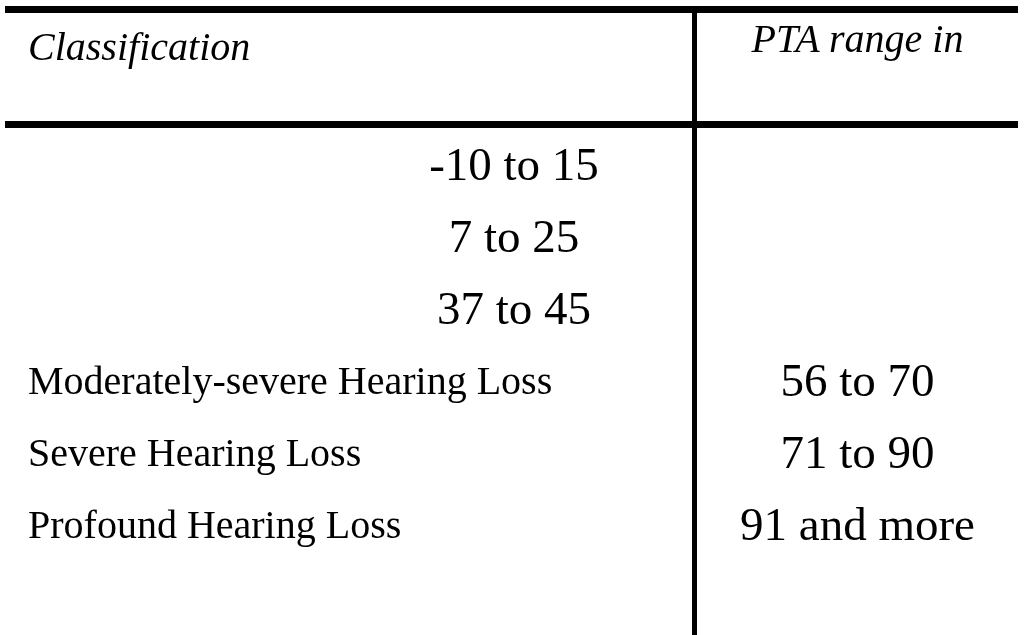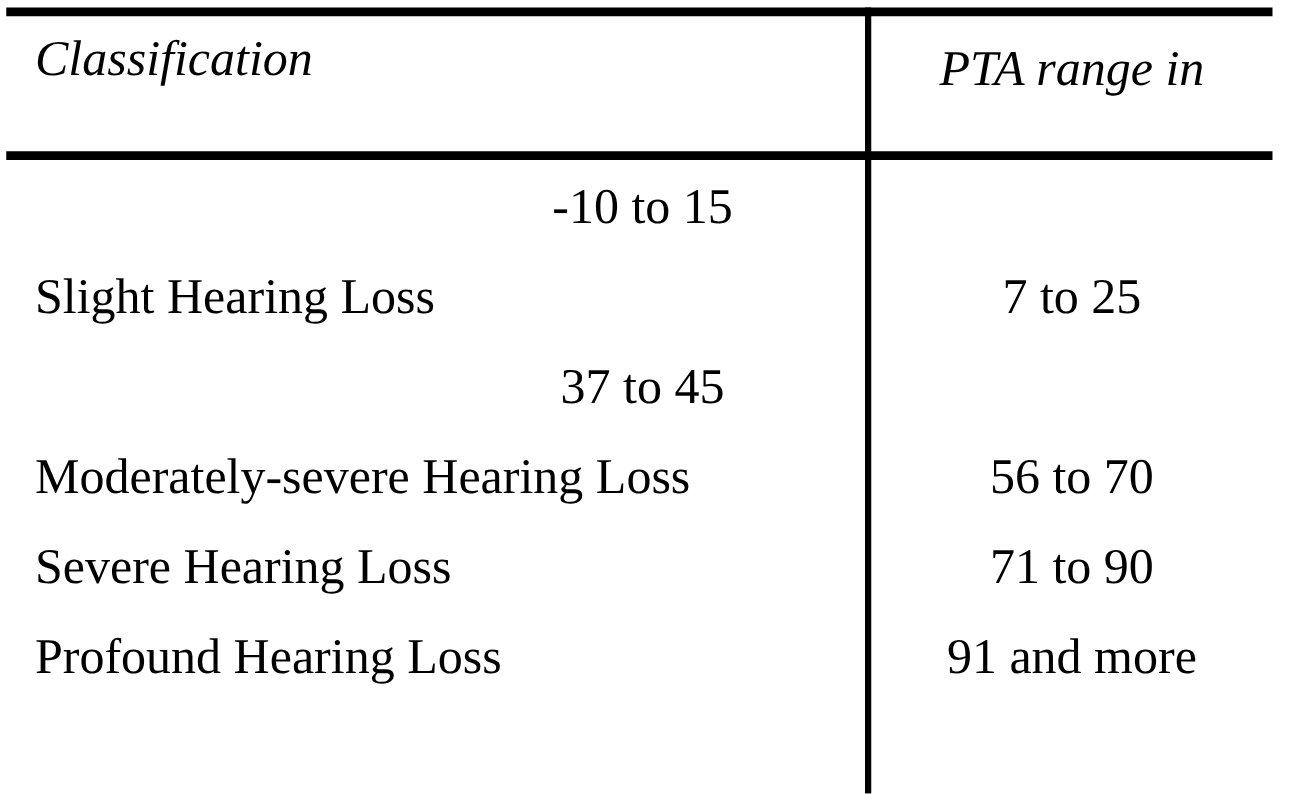--- a/index.html
+++ b/index.html
@@ -42,21 +42,21 @@
     box-sizing: border-box;
     padding: 9px 0 0 23px;
     font-style: italic;
     font-size: 40px;
     line-height: 50px;
   }
   .header-cell-right {
     flex: 1;
     margin-left: 5px;
     box-sizing: border-box;
-    padding-top: 17px;
+    padding-top: 1px;
     text-align: center;
     font-style: italic;
     font-size: 40px;
     line-height: 50px;
   }
   .header-cell-right span { display: block; }
   .tbody {
     position: absolute;
     left: 5px;
     top: 128px;
@@ -71,21 +71,21 @@
     width: 687px;
     box-sizing: border-box;
     padding-left: 23px;
     font-size: 40px;
     white-space: nowrap;
   }
   .cell-right {
     flex: 1;
     margin-left: 5px;
     text-align: center;
-    font-size: 40px;
+    font-size: 47px;
     white-space: nowrap;
   }
 </style>
 </head>
 <body>
 
 <div class="page">
 
   <div class="rule rule-top"></div>
   <div class="rule rule-header"></div>
@@ -96,21 +96,20 @@
     <div class="header-cell-right">
       <span>PTA range in</span>
     </div>
   </div>
 
   <div class="tbody">
     <div class="row">
       <div class="cell-right">-10 to 15</div>
     </div>
     <div class="row">
-      <div class="cell-left">Slight Hearing Loss</div>
       <div class="cell-right">7 to 25</div>
     </div>
     <div class="row">
       <div class="cell-right">37 to 45</div>
     </div>
     <div class="row">
       <div class="cell-left">Moderately-severe Hearing Loss</div>
       <div class="cell-right">56 to 70</div>
     </div>
     <div class="row">

